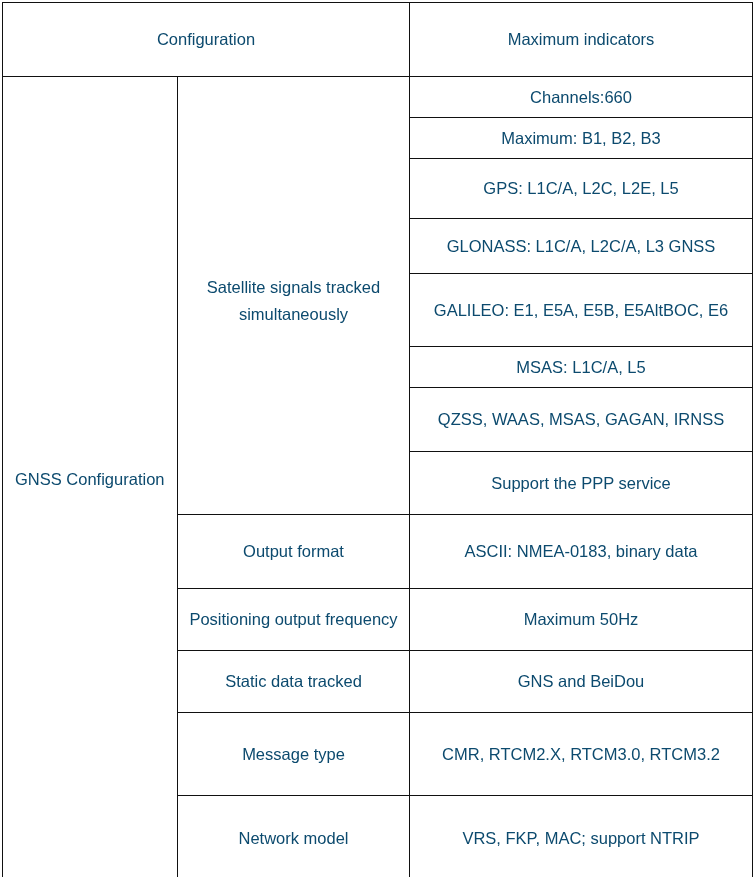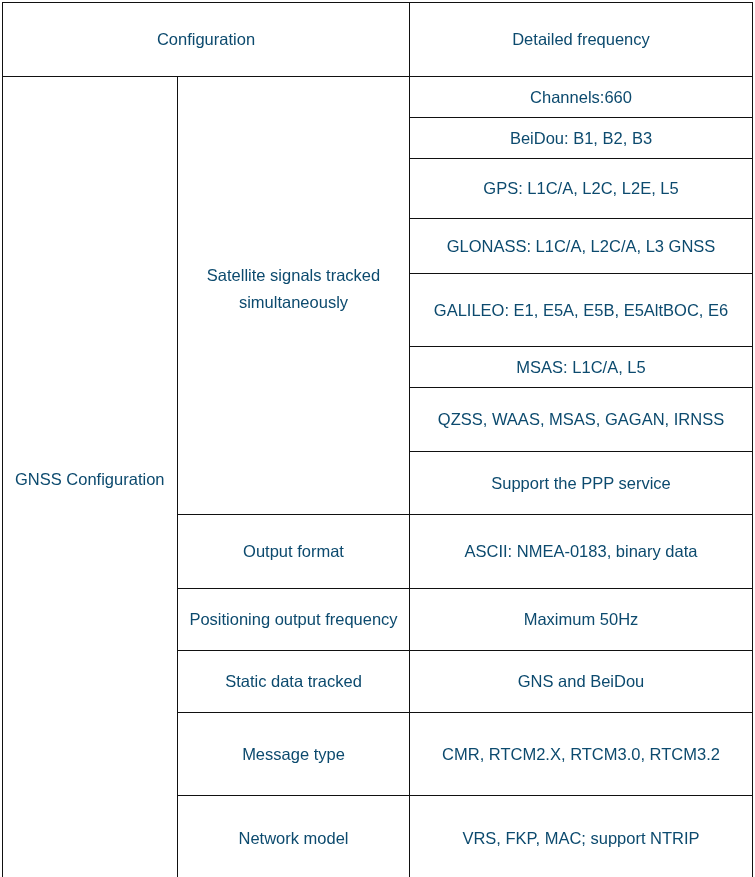--- a/index.html
+++ b/index.html
@@ -29,33 +29,33 @@
 
 <table class="tbl">
   <colgroup>
     <col style="width:175px">
     <col style="width:232px">
     <col style="width:343px">
   </colgroup>
   <tbody>
       <tr style="height:74px">
     <td colspan="2">Configuration</td>
-    <td>Detailed frequency</td>
+    <td>Maximum indicators</td>
   </tr>
   <tr style="height:41px">
     <td rowspan="13" class="left-cat">GNSS Configuration</td>
-    <td rowspan="8" class="sat-label" style="padding-top:0; vertical-align:top;">
+    <td rowspan="8" class="sat-label" style="padding-top:12px; vertical-align:top;">
       <div style="height:185px"></div>
       <span>Satellite signals tracked</span><br>
       <span>simultaneously</span>
     </td>
     <td>Channels:660</td>
   </tr>
   <tr style="height:41px">
-    <td>BeiDou: B1, B2, B3</td>
+    <td>Maximum: B1, B2, B3</td>
   </tr>
   <tr style="height:60px">
     <td>GPS: L1C/A, L2C, L2E, L5</td>
   </tr>
   <tr style="height:55px">
     <td>GLONASS: L1C/A, L2C/A, L3 GNSS</td>
   </tr>
   <tr style="height:73px">
     <td>GALILEO: E1, E5A, E5B, E5AltBOC, E6</td>
   </tr>

